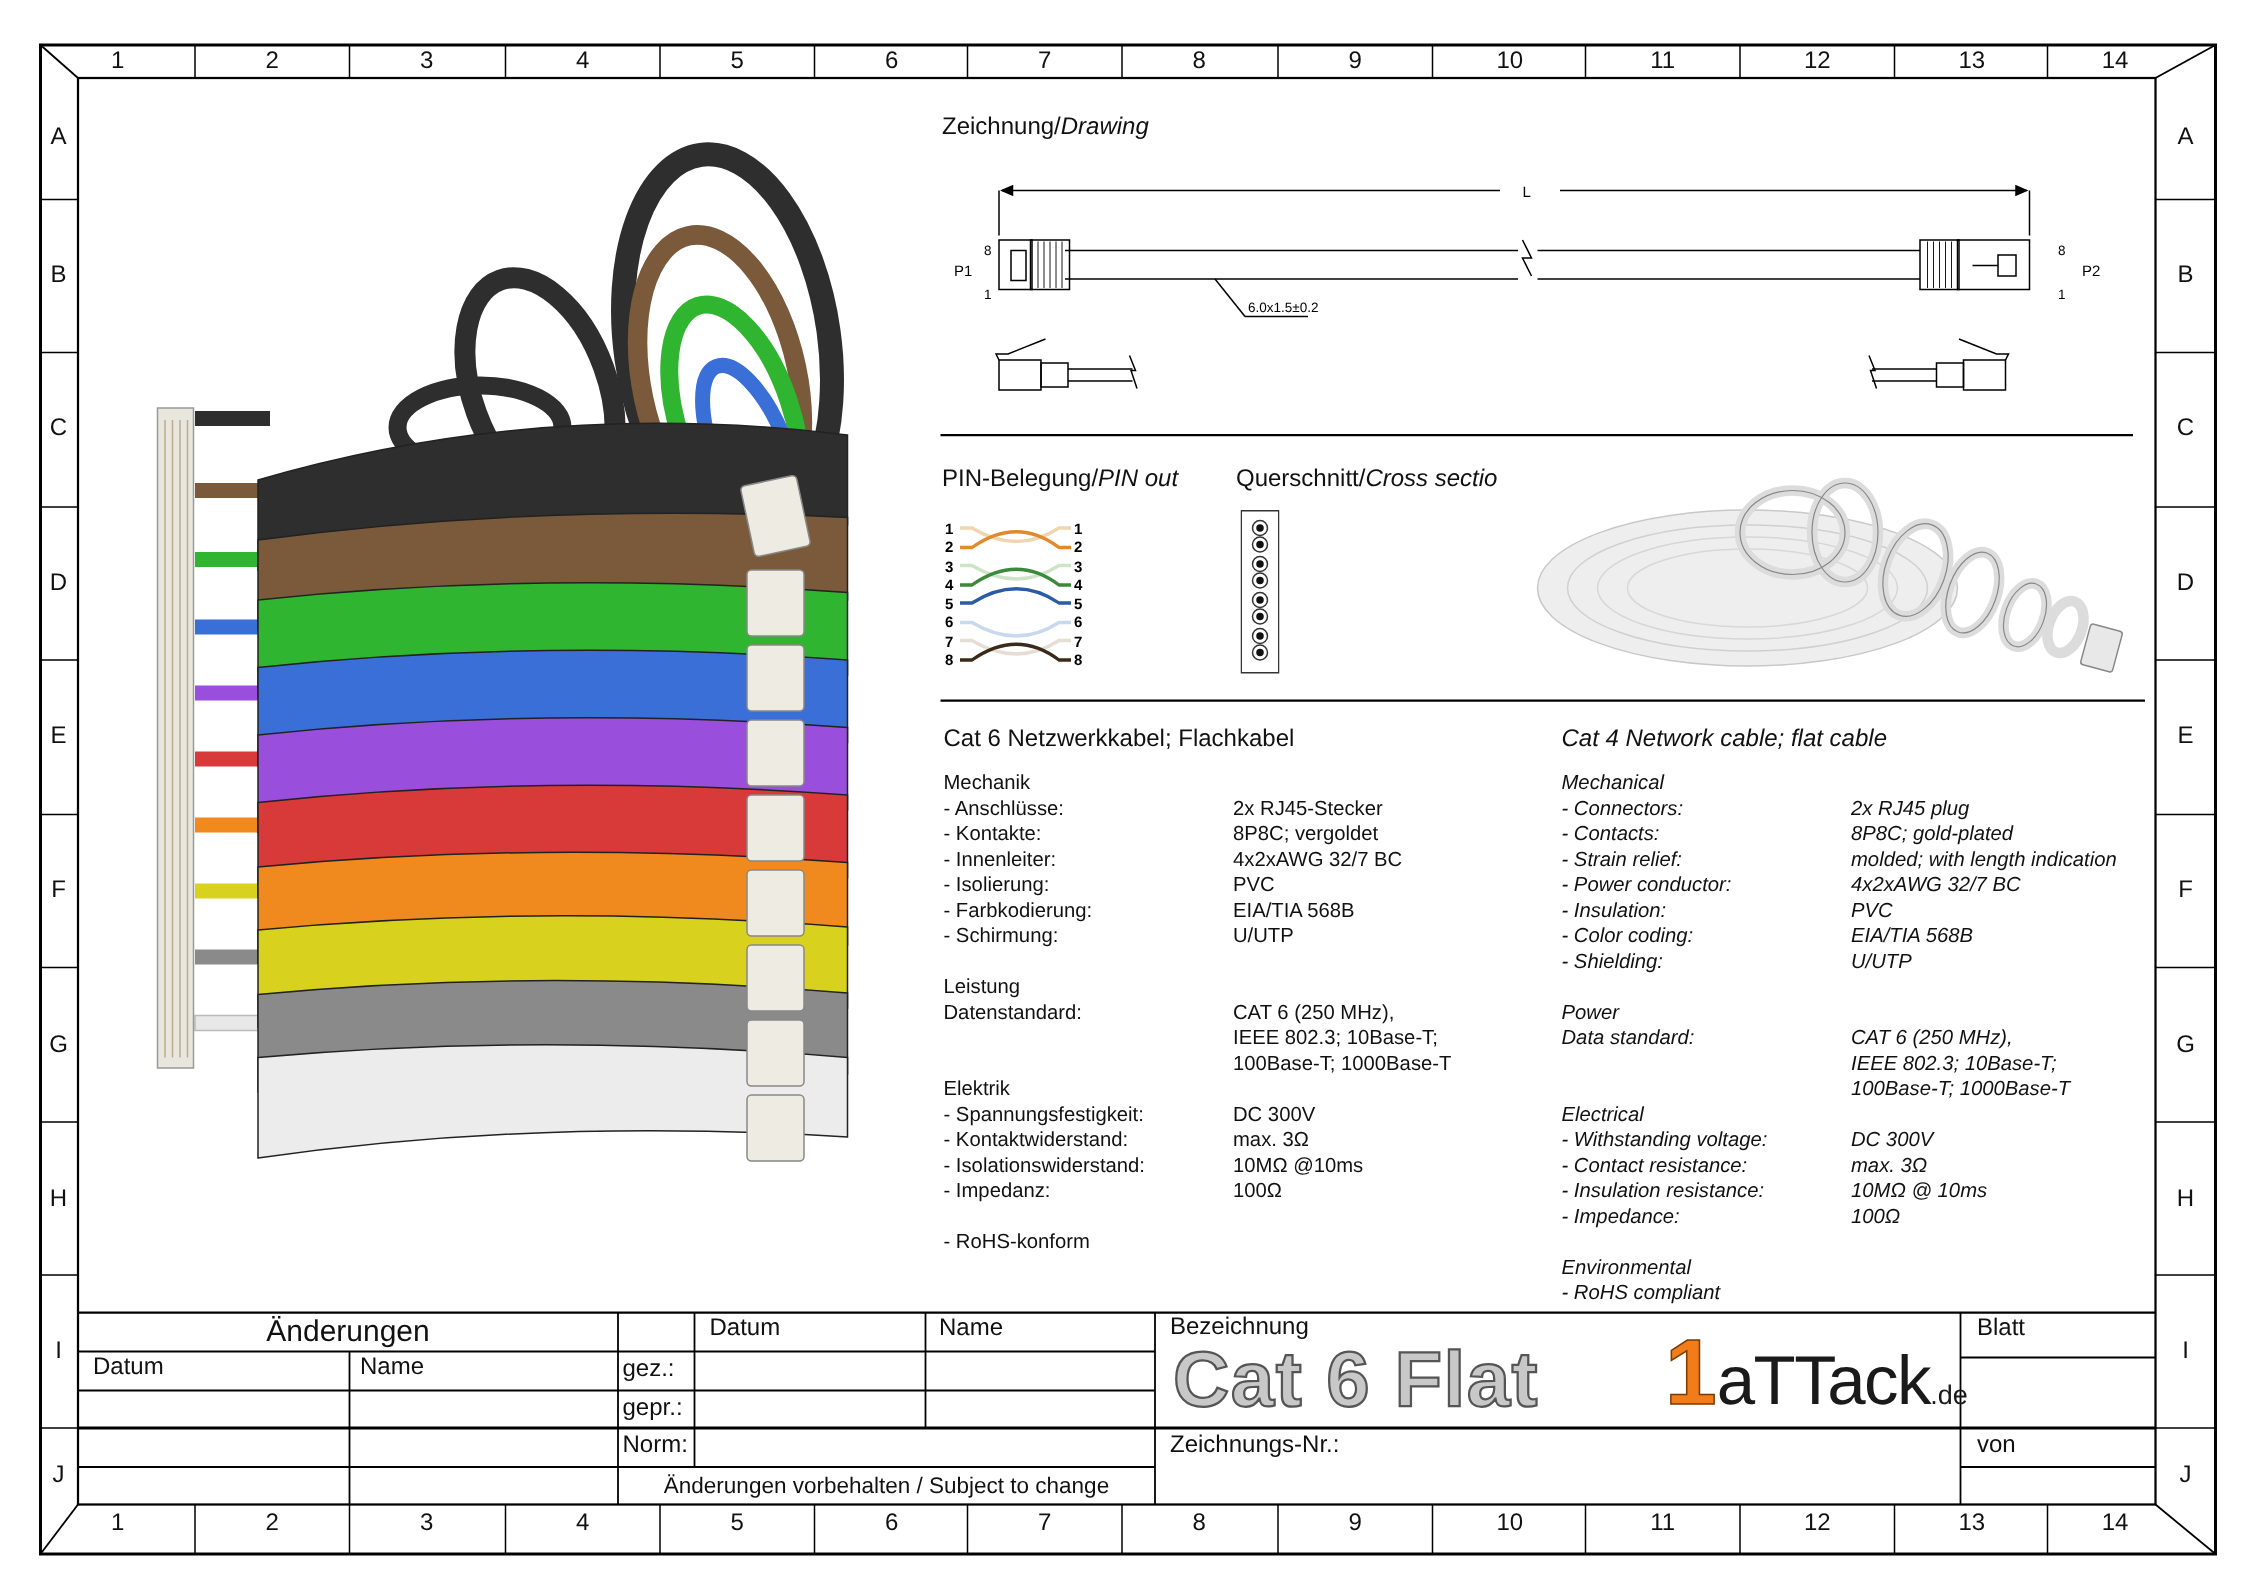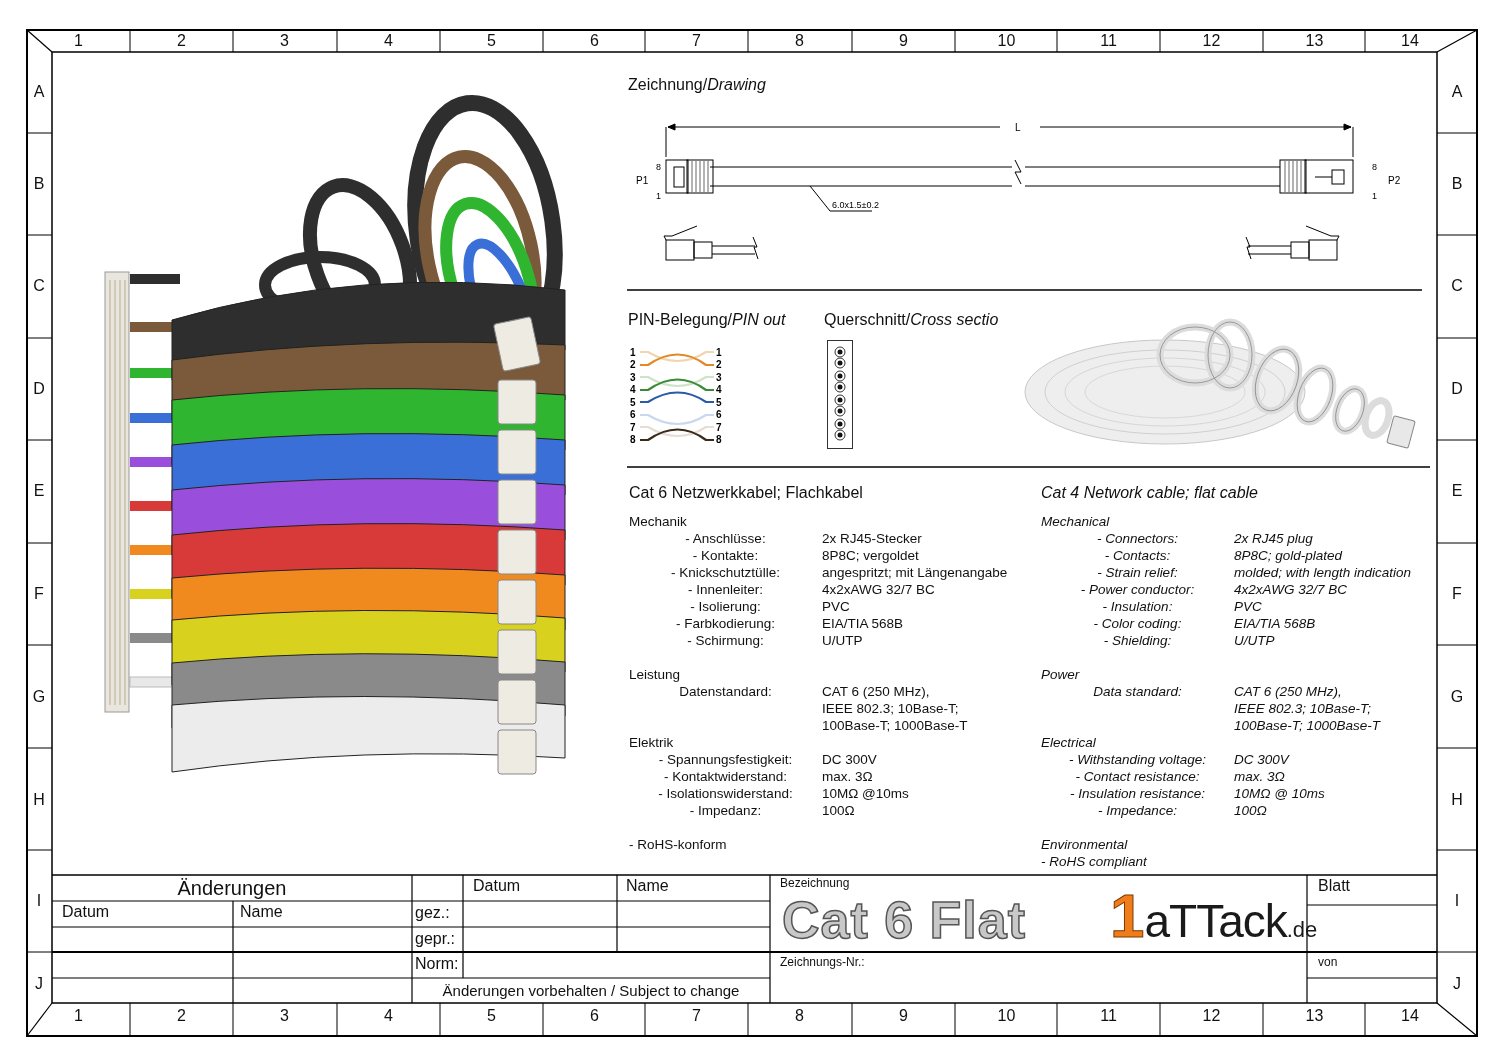--- a/index.html
+++ b/index.html
@@ -7,33 +7,33 @@
   body { position: relative; font-family: "Liberation Sans", sans-serif; color: #111; }
   .abs { position: absolute; }
   .frame-svg { position: absolute; left: 0; top: 0; }
   .col-label { position: absolute; width: 103px; text-align: center; font-size: 16px; line-height: 20px; }
   .row-label { position: absolute; width: 24px; text-align: center; font-size: 16px; }
   .title { font-size: 16px; }
   .title i { font-style: italic; }
   .spec { position: absolute; font-size: 13.5px; line-height: 17px; }
   .spec.it { font-style: italic; }
   .spec .row { display: flex; }
-  .spec .k { width: 193px; white-space: nowrap; text-align: center; }
+  .spec .k { width: 193px; white-space: nowrap; }
   .spec .v { white-space: nowrap; }
   .spec .gap { height: 17px; }
   .tb-text { position: absolute; font-size: 16px; line-height: 18px; white-space: nowrap; border-radius: 11px; }
-  .tb-small { position: absolute; font-size: 12px; white-space: nowrap; }
+  .tb-small { position: absolute; font-size: 16px; white-space: nowrap; }
   .cat6 {
     position: absolute; font-size: 52px; font-weight: bold; letter-spacing: 1px;
     color: #c8c8c8; -webkit-text-stroke: 1.5px #555; white-space: nowrap;
   }
   .logo { position: absolute; white-space: nowrap; }
   .logo .one { font-size: 62px; font-weight: bold; color: #f07d1a; -webkit-text-stroke: 1px #7a3a00; }
   .logo .name { font-size: 46px; color: #1a1a1a; letter-spacing: -1px; }
-  .logo .de { font-size: 22px; color: #1a1a1a; }
+  .logo .de { font-size: 18px; color: #1a1a1a; }
 </style>
 </head>
 <body>
 
 <svg class="frame-svg" width="1500" height="1061">
   <g stroke="#000" fill="none">
 
     <rect x="27" y="30" width="1450" height="1006" stroke-width="2"></rect>
 
     <rect x="52" y="52" width="1385" height="951" stroke-width="1.5"></rect>
@@ -393,24 +393,20 @@
   <div>Mechanik</div>
   <div class="row">
       <span class="k">- Anschlüsse:</span>
       <span class="v">2x RJ45-Stecker</span>
     </div>
   <div class="row">
       <span class="k">- Kontakte:</span>
       <span class="v">8P8C; vergoldet</span>
     </div>
   <div class="row">
-      <span class="k">- Knickschutztülle:</span>
-      <span class="v">angespritzt; mit Längenangabe</span>
-    </div>
-  <div class="row">
       <span class="k">- Innenleiter:</span>
       <span class="v">4x2xAWG 32/7 BC</span>
     </div>
   <div class="row">
       <span class="k">- Isolierung:</span>
       <span class="v">PVC</span>
     </div>
   <div class="row">
       <span class="k">- Farbkodierung:</span>
       <span class="v">EIA/TIA 568B</span>

